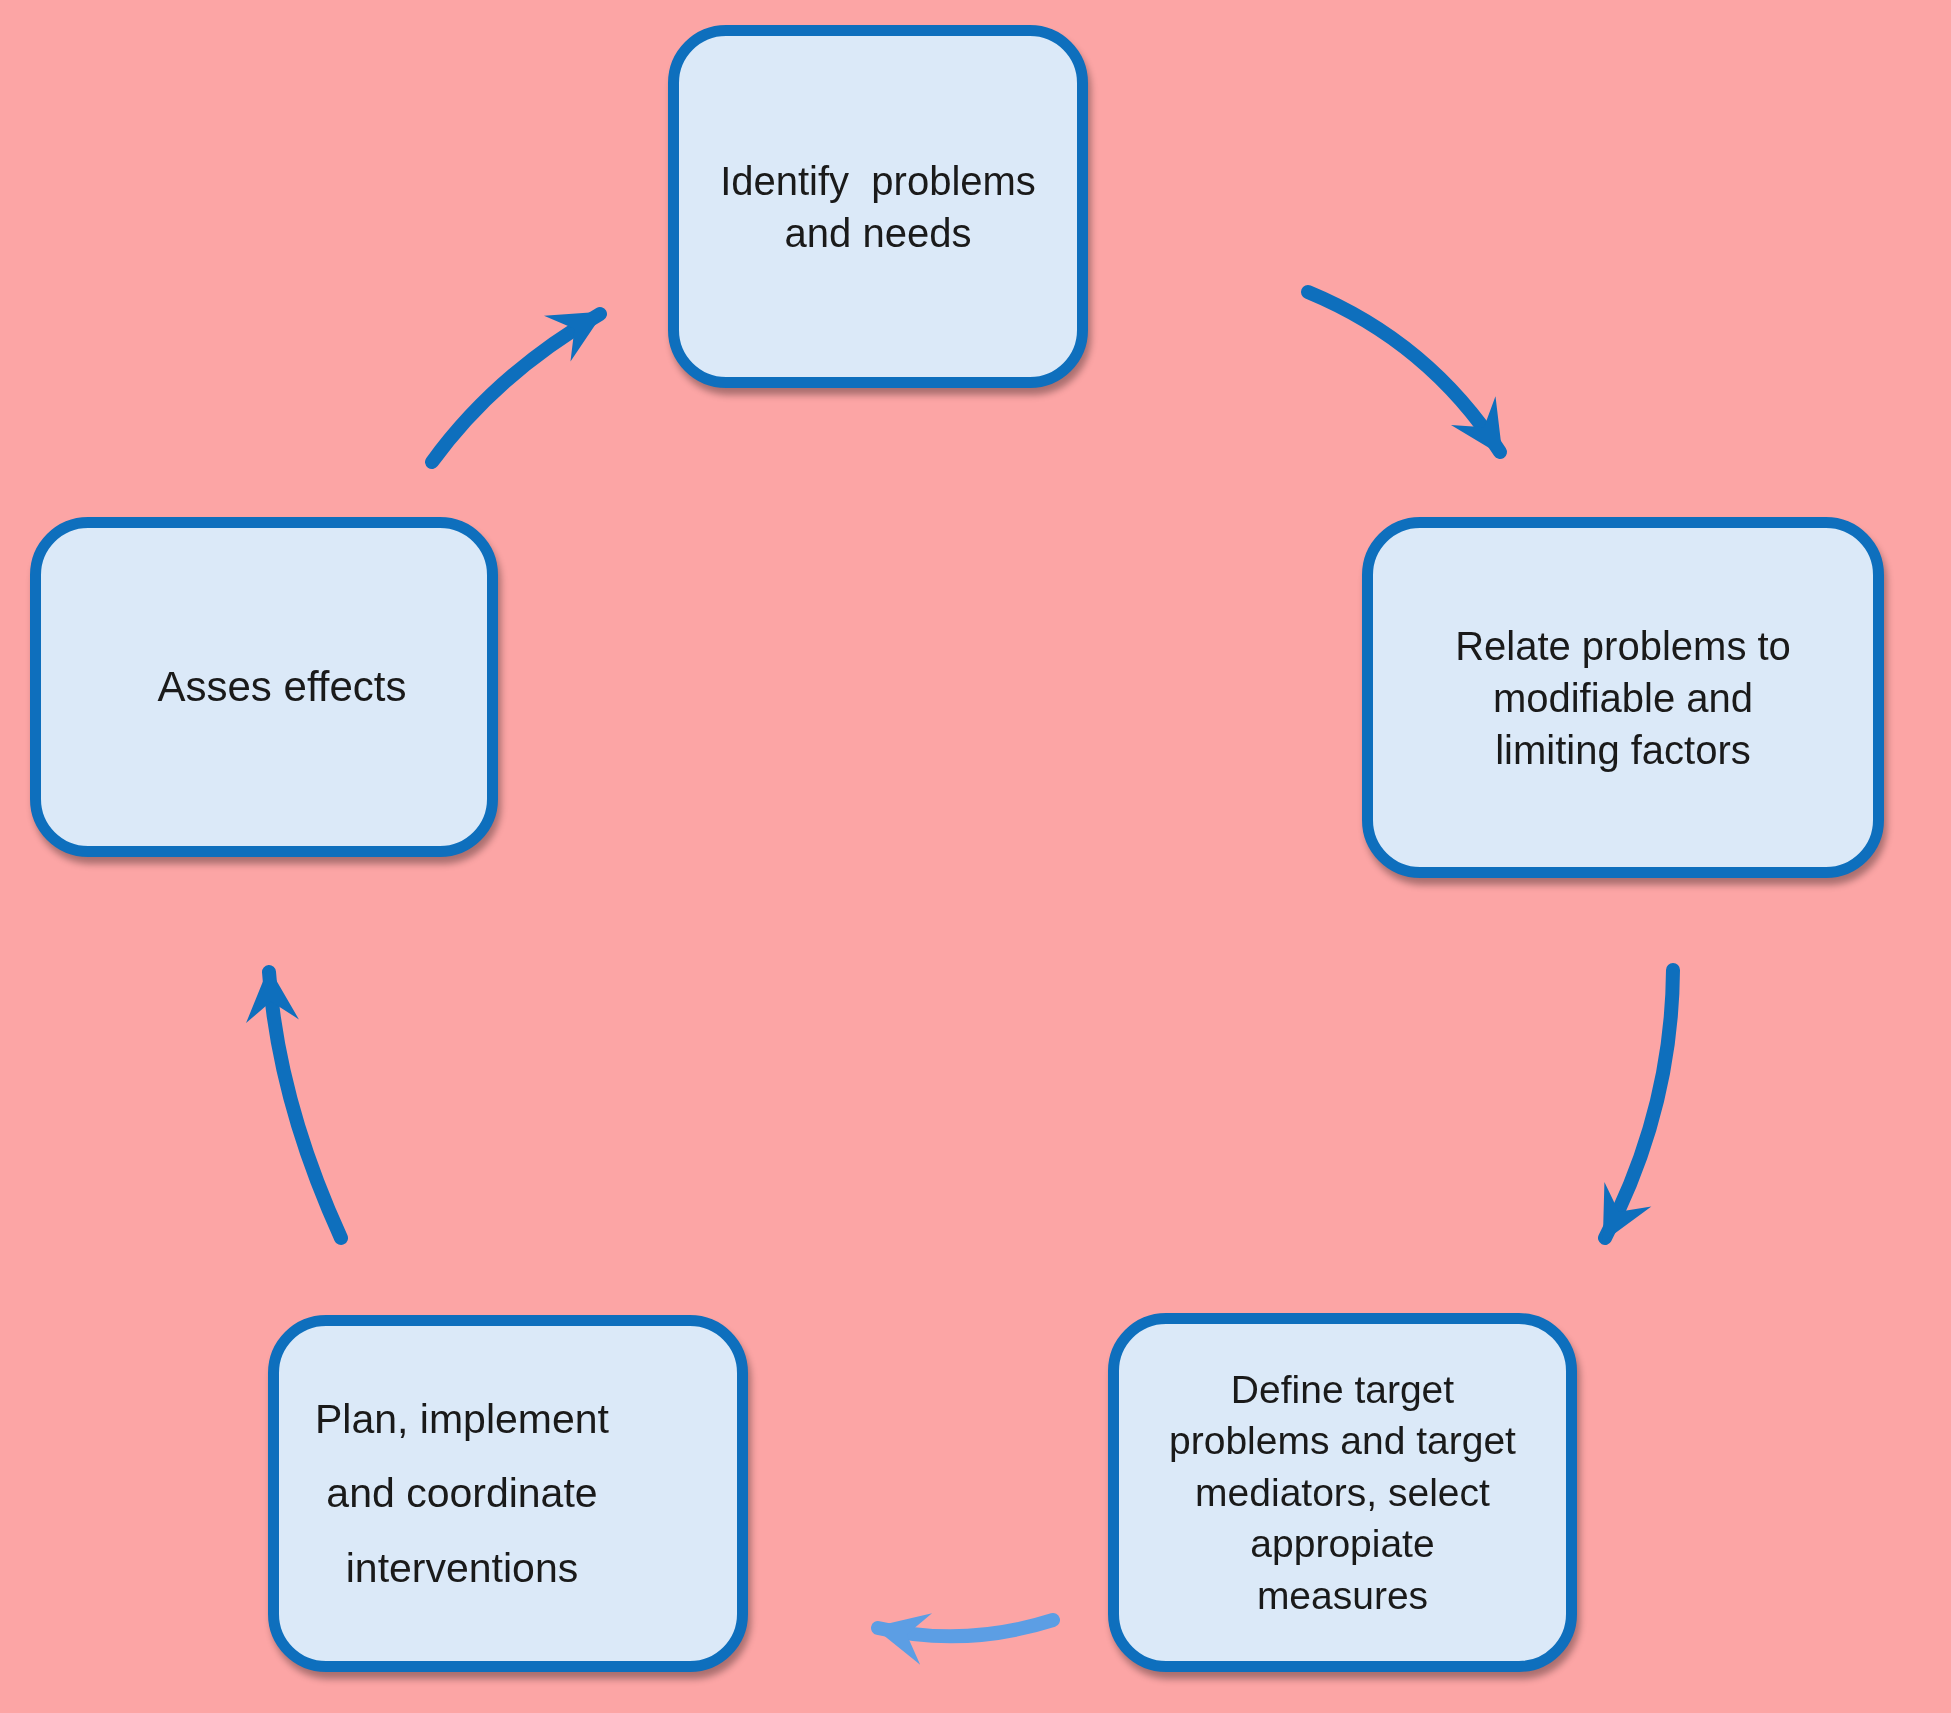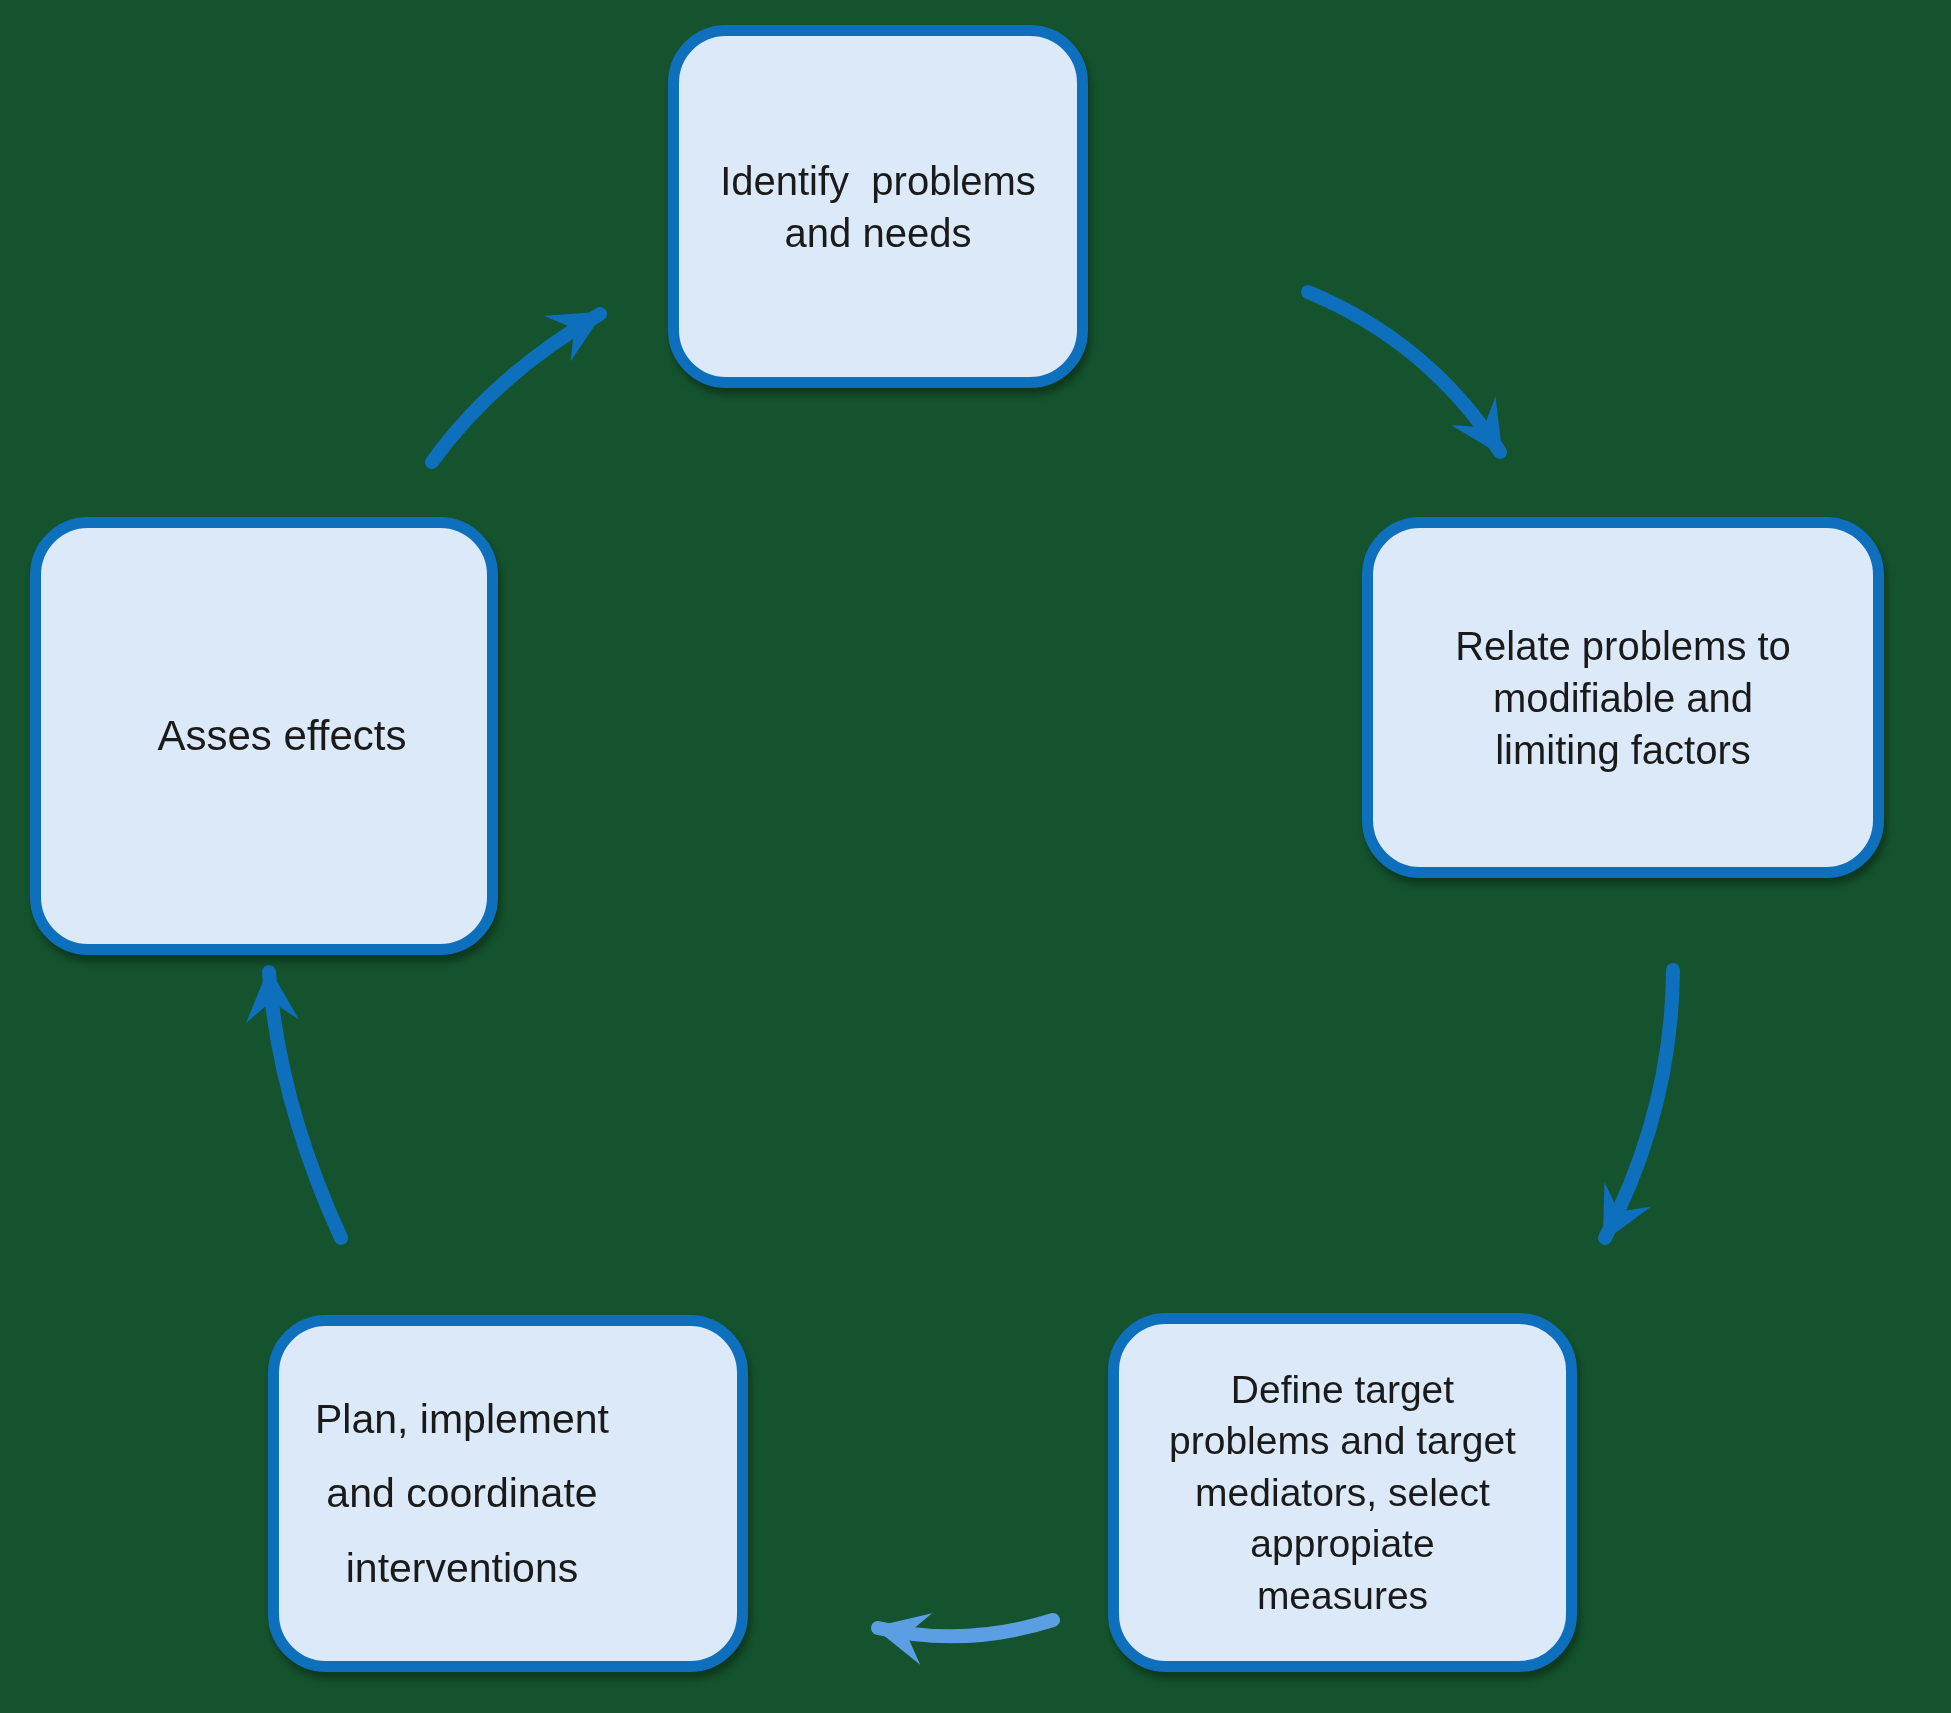--- a/index.html
+++ b/index.html
@@ -4,21 +4,21 @@
 <style>
   html, body {
     margin: 0;
     padding: 0;
     background: #FFFFFF;
   }
   .canvas {
     position: relative;
     width: 1951px;
     height: 1713px;
-    background: #14532d;
+    background: #fca5a5;
     font-family: "Liberation Sans", sans-serif;
     overflow: hidden;
   }
   .arrow-layer {
     position: absolute;
     left: 0;
     top: 0;
     width: 1951px;
     height: 1713px;
   }
@@ -37,21 +37,21 @@
   .box-label {
     white-space: pre-wrap;
     text-align: center;
     font-size: 40px;
     line-height: 1.3;
   }
   #box-identify { left: 668px;  top: 25px;   width: 420px; height: 363px; }
   #box-relate   { left: 1362px; top: 517px;  width: 522px; height: 361px; }
   #box-define   { left: 1108px; top: 1313px; width: 469px; height: 359px; }
   #box-plan     { left: 268px;  top: 1315px; width: 480px; height: 357px; }
-  #box-asses    { left: 30px;   top: 517px;  width: 468px; height: 438px; padding-left: 36px; }
+  #box-asses    { left: 30px;   top: 517px;  width: 468px; height: 340px; padding-left: 36px; }
 
   #box-define .box-label { font-size: 39px; line-height: 1.32; }
   #box-asses  .box-label { font-size: 42px; }
   #box-plan   { justify-content: flex-start; }
   #box-plan .box-label {
     text-align: center;
     padding-left: 36px;
     font-size: 41px;
     line-height: 1.82;
   }

